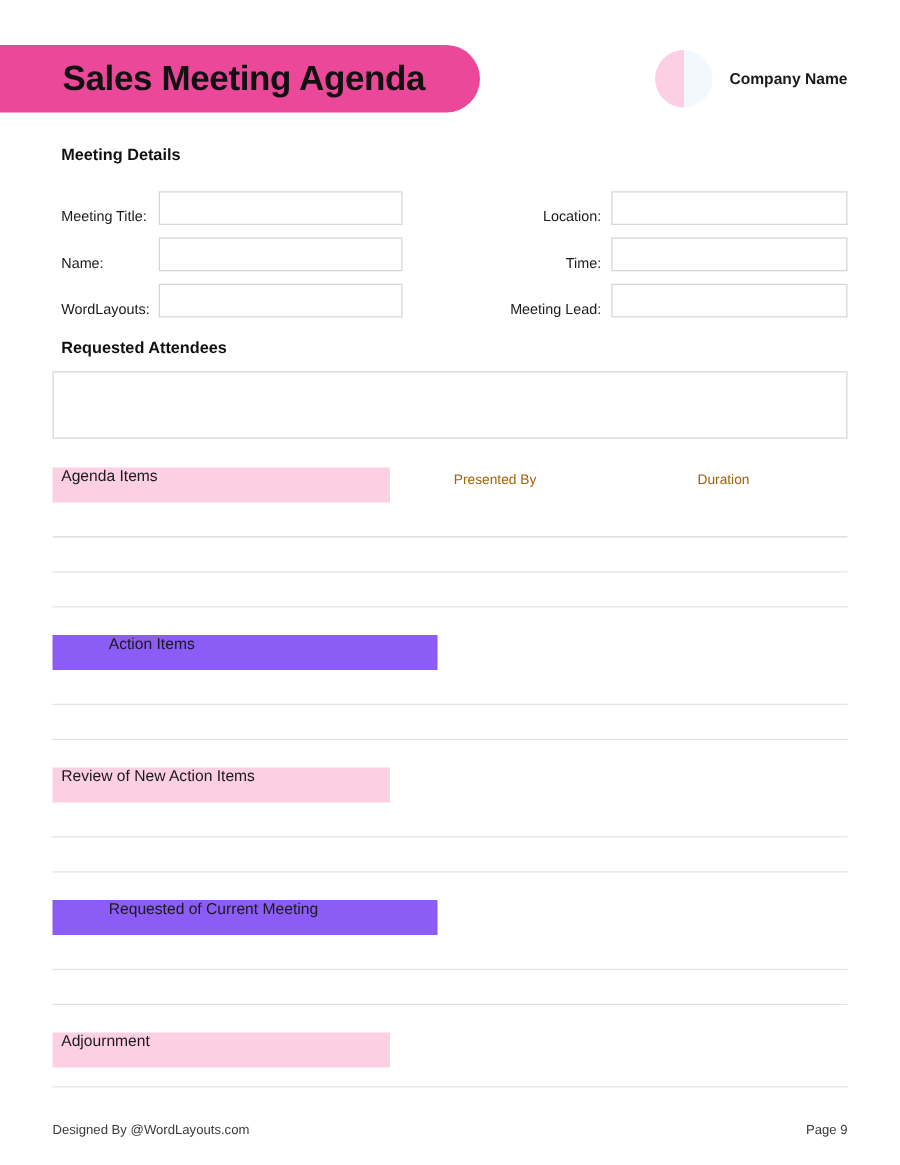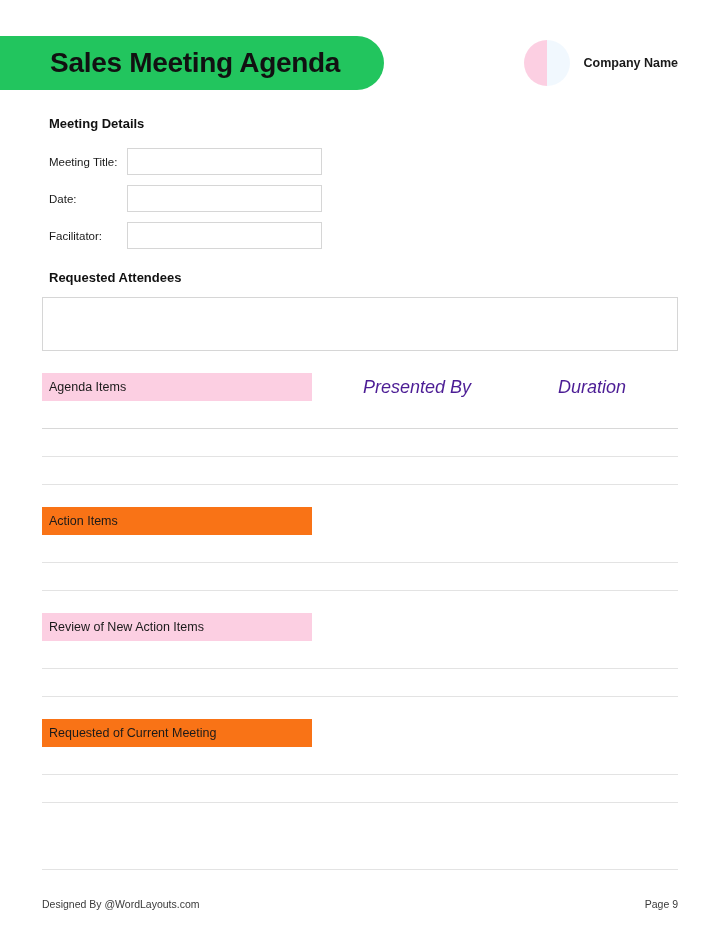--- a/index.html
+++ b/index.html
@@ -20,21 +20,21 @@
   .header {
     position: relative;
     height: 110px;
   }
   .title-banner {
     position: absolute;
     left: 0;
     top: 36px;
     width: 384px;
     height: 54px;
-    background: #22c55e;
+    background: #ec4899;
     border-radius: 0 27px 27px 0;
     display: flex;
     align-items: center;
   }
   .title-text {
     margin-left: 50px;
     font-size: 28px;
     font-weight: bold;
     letter-spacing: -0.3px;
     color: #111111;
@@ -83,21 +83,21 @@
     justify-content: space-between;
   }
   .details-col {
     width: 280px;
   }
   .details-col.right {
     width: 290px;
   }
   .field-row {
     display: flex;
-    align-items: center;
+    align-items: flex-end;
     height: 37px;
   }
   .field-label {
     font-size: 11.5px;
     color: #1a1a1a;
     white-space: nowrap;
     padding-left: 7px;
   }
   .details-col.left .field-label {
     width: 78px;
@@ -137,43 +137,41 @@
     color: #1a1a1a;
   }
 
   
   .agenda {
     margin-top: 18px;
   }
   .col-head {
     position: absolute;
     top: 4px;
-    font-size: 18px;
-    color: #4c1d95;
-    white-space: nowrap;
-    font-style: italic;
+    font-size: 11px;
+    color: #a16207;
+    white-space: nowrap;
   }
   .col-head.presented { left: 321px; }
   .col-head.duration  { left: 516px; }
 
   .band {
     position: relative;
     height: 28px;
   }
   .band-fill {
     position: absolute;
     left: 0;
     top: 0;
     width: 270px;
     height: 28px;
     display: flex;
-    align-items: center;
   }
   .band-fill.pink { background: #fccfe2; }
-  .band-fill.blue { background: #f97316; }
+  .band-fill.blue { background: #8b5cf6; padding-left: 38px; }
   .band-label {
     font-size: 12.5px;
     color: #1a1a1a;
     padding-left: 7px;
     white-space: nowrap;
   }
 
   .rule {
     width: 100%;
     height: 1px;
@@ -224,29 +222,43 @@
   <div class="section-heading">Meeting Details</div>
 
   <div class="details-grid">
 
     <div class="details-col left">
       <div class="field-row">
         <div class="field-label">Meeting Title:</div>
         <input class="field-input" type="text" value="" style="">
       </div>
       <div class="field-row">
-        <div class="field-label">Date:</div>
-        <input class="field-input" type="text" value="" style="">
-      </div>
-      <div class="field-row">
-        <div class="field-label">Facilitator:</div>
-        <input class="field-input" type="text" value="" style="">
-      </div>
-    </div>
-
+        <div class="field-label">Name:</div>
+        <input class="field-input" type="text" value="" style="">
+      </div>
+      <div class="field-row">
+        <div class="field-label">WordLayouts:</div>
+        <input class="field-input" type="text" value="" style="">
+      </div>
+    </div>
+
+    <div class="details-col right">
+      <div class="field-row">
+        <div class="field-label">Location:</div>
+        <input class="field-input" type="text" value="" style="">
+      </div>
+      <div class="field-row">
+        <div class="field-label">Time:</div>
+        <input class="field-input" type="text" value="" style="">
+      </div>
+      <div class="field-row">
+        <div class="field-label">Meeting Lead:</div>
+        <input class="field-input" type="text" value="" style="">
+      </div>
+    </div>
 
   </div>
 
   <div class="attendees-wrap">
     <div class="section-heading">Requested Attendees</div>
     <textarea class="attendees-box" placeholder="" style=""></textarea>
   </div>
 
   <div class="agenda">
 
@@ -292,20 +304,25 @@
       <div class="band-fill blue">
         <span class="band-label">Requested of Current Meeting</span>
       </div>
     </div>
     <div class="spacer-row"></div>
     <div class="rule"></div>
     <div class="spacer-row"></div>
     <div class="rule"></div>
     <div class="spacer-gap"></div>
 
+    <div class="band">
+      <div class="band-fill pink">
+        <span class="band-label">Adjournment</span>
+      </div>
+    </div>
     <div class="spacer-row"></div>
 
   </div>
 </div>
 
 <div class="footer">
   <div class="footer-rule"></div>
   <div class="footer-row">
     <div class="footer-left">Designed By @WordLayouts.com</div>
     <div class="footer-right">Page 9</div>

